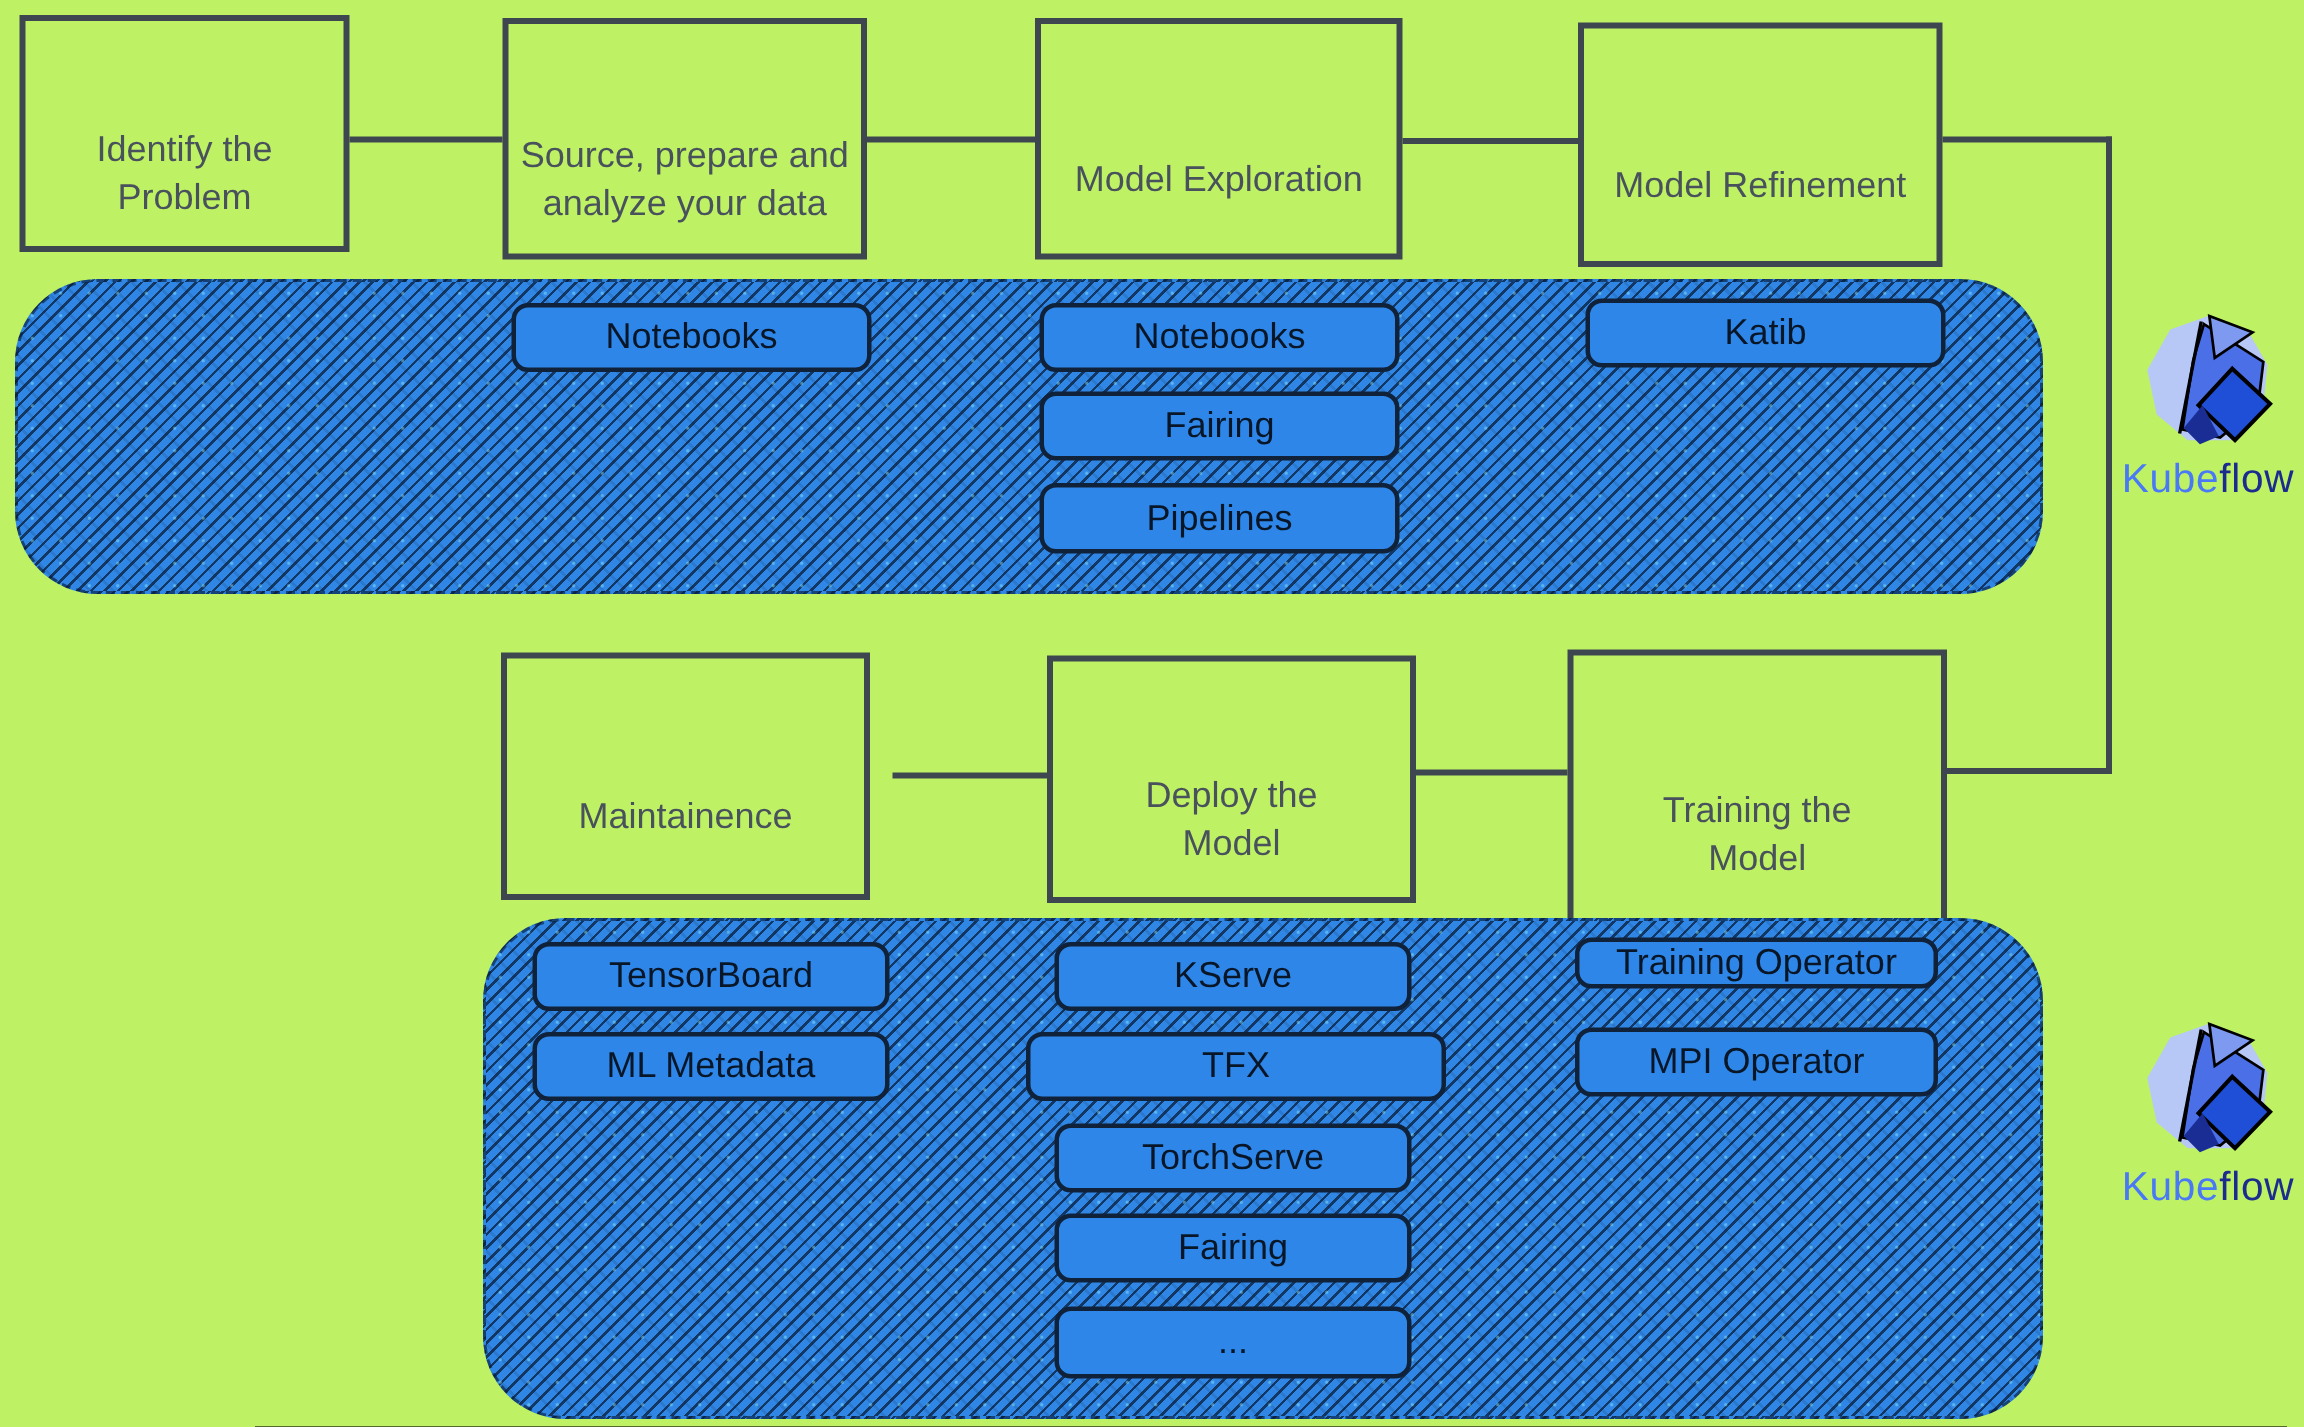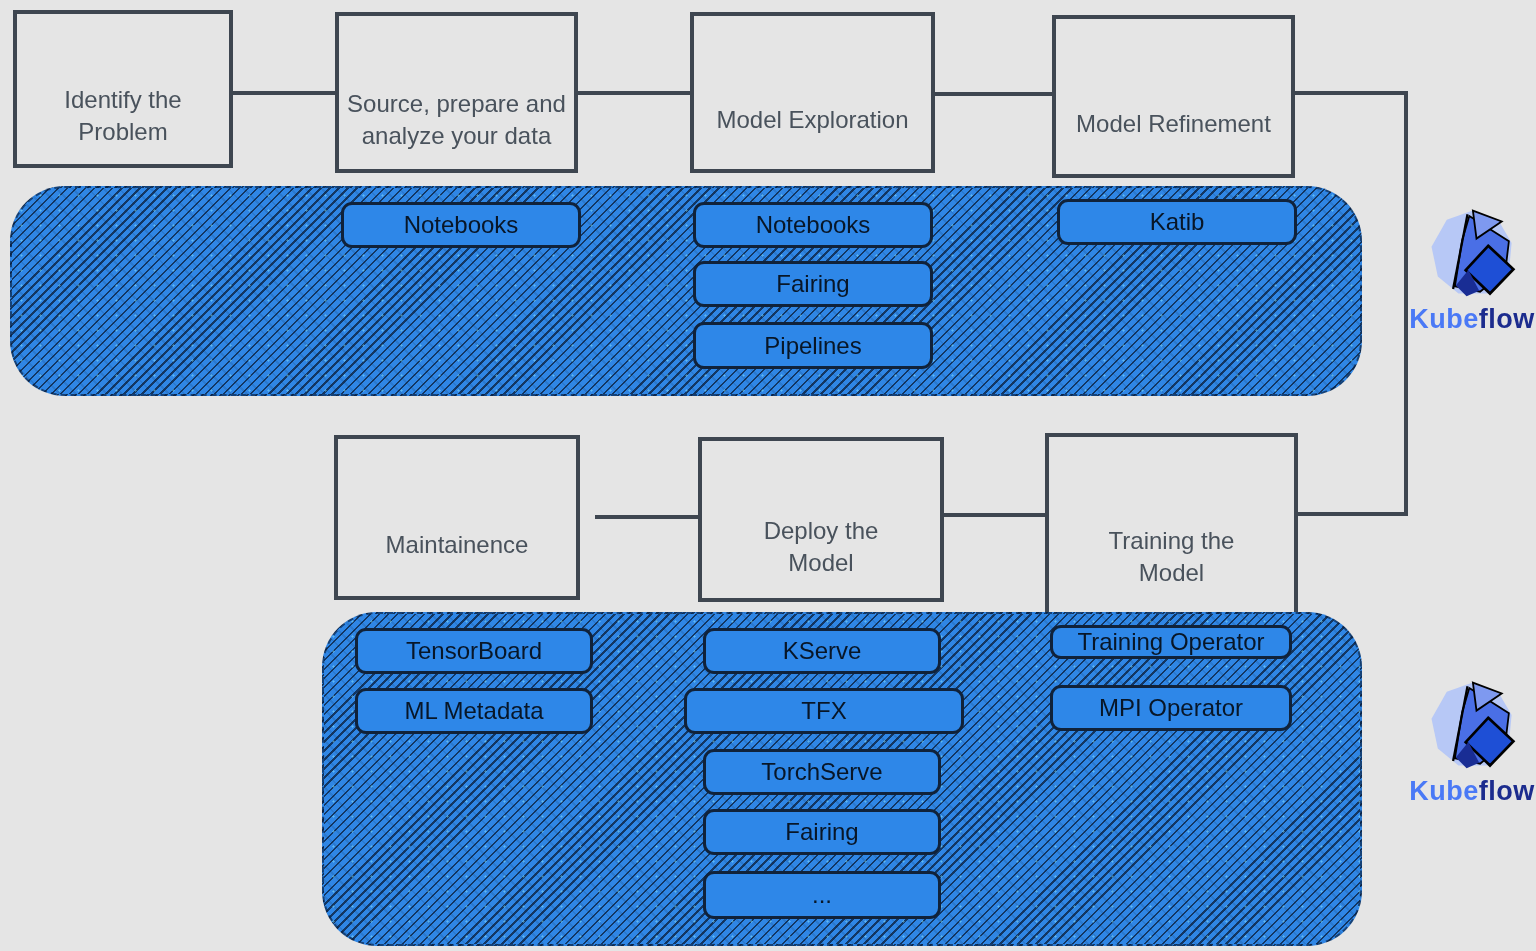--- a/index.html
+++ b/index.html
@@ -1,17 +1,17 @@
 <!DOCTYPE html>
 <html><head>
 <meta charset="utf-8">
 <style>
   html,body{margin:0;padding:0;background:#000;}
   #canvas{
-    position:relative;width:1536px;height:951px;background:#e5e5e5;overflow:hidden;
+    position:relative;width:1536px;height:951px;background:#bef264;overflow:hidden;
     font-family:"Liberation Sans","DejaVu Sans",sans-serif;
   }
   
   .stage{
     position:absolute;border:4px solid #3e4650;background:transparent;
     display:flex;align-items:center;justify-content:center;box-sizing:border-box;
   }
   .stage-label{
     color:#49525c;font-size:24px;line-height:1.32;text-align:center;
     white-space:pre-line;transform:translateY(27px);
@@ -31,21 +31,21 @@
   }
   
   .tool{
     position:absolute;background:#2e87e8;border:3px solid #10223a;border-radius:11px;
     display:flex;align-items:center;justify-content:center;box-sizing:border-box;
     color:#081627;font-size:24px;
   }
   
   .logo{position:absolute;width:128px;display:flex;flex-direction:column;align-items:center;}
   .logo svg{width:90px;height:90px;margin-bottom:6px;}
-  .brand{font-size:27px;font-weight:bold;letter-spacing:0.5px;white-space:nowrap;}
+  .brand{font-size:27px;font-weight:normal;letter-spacing:0.5px;white-space:nowrap;}
   .brand .kube{color:#4a79f6;}
   .brand .flow{color:#1c2c8e;}
 </style>
 </head>
 <body>
 
 <div id="canvas">
 
   <div class="stage" style="left:13px;top:10px;width:220px;height:158px">
     <span class="stage-label">Identify the

